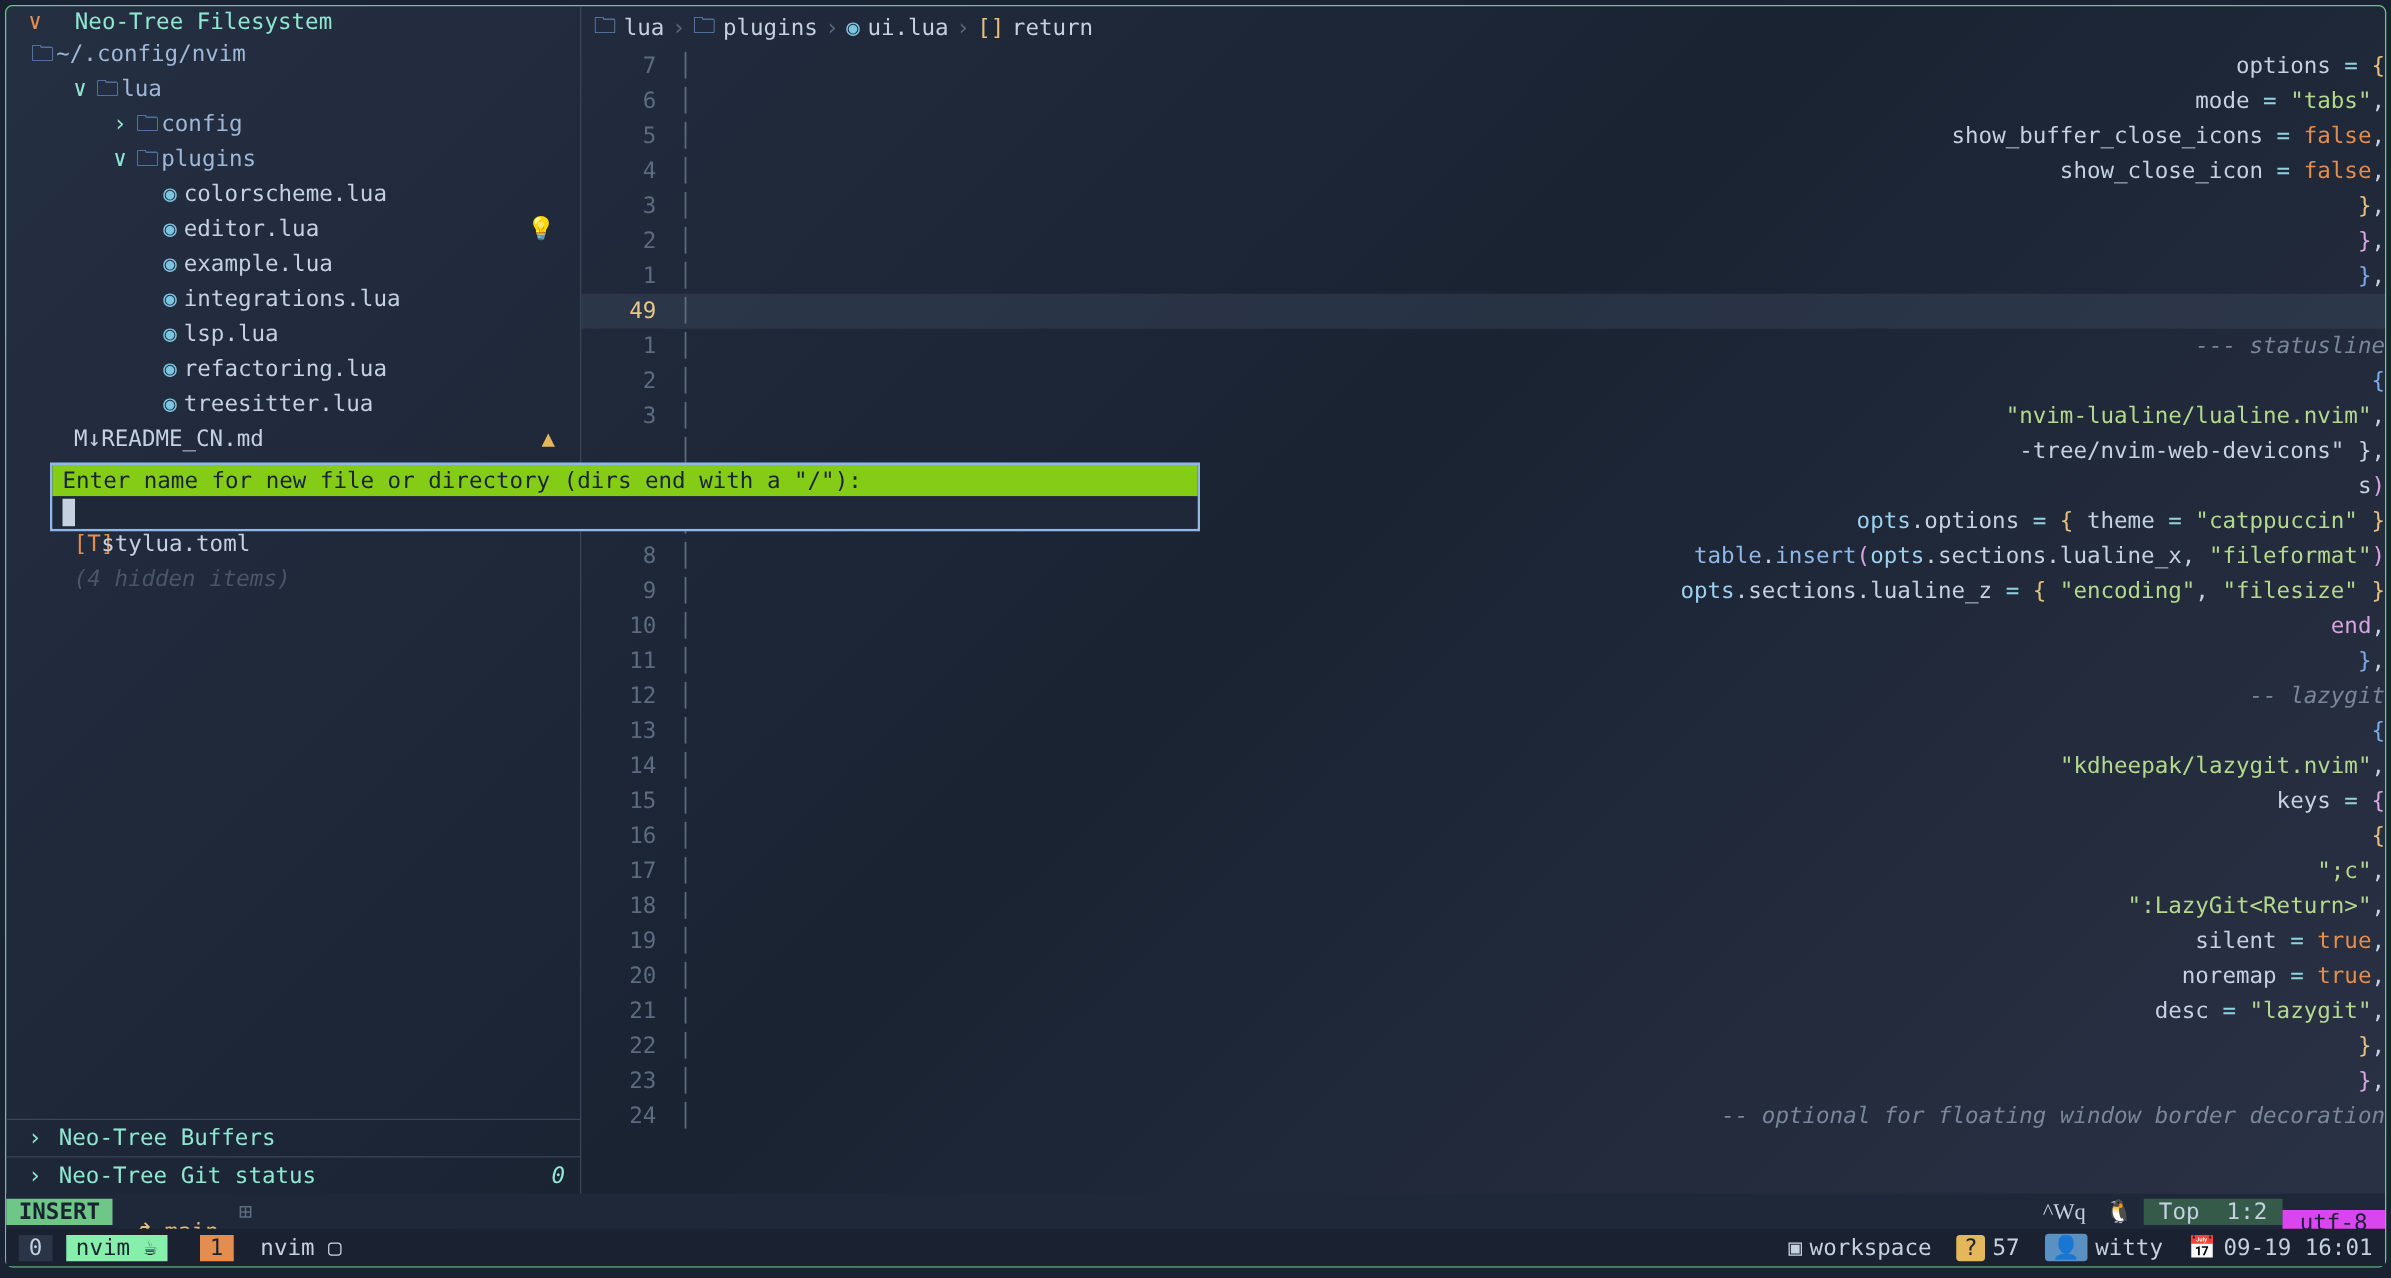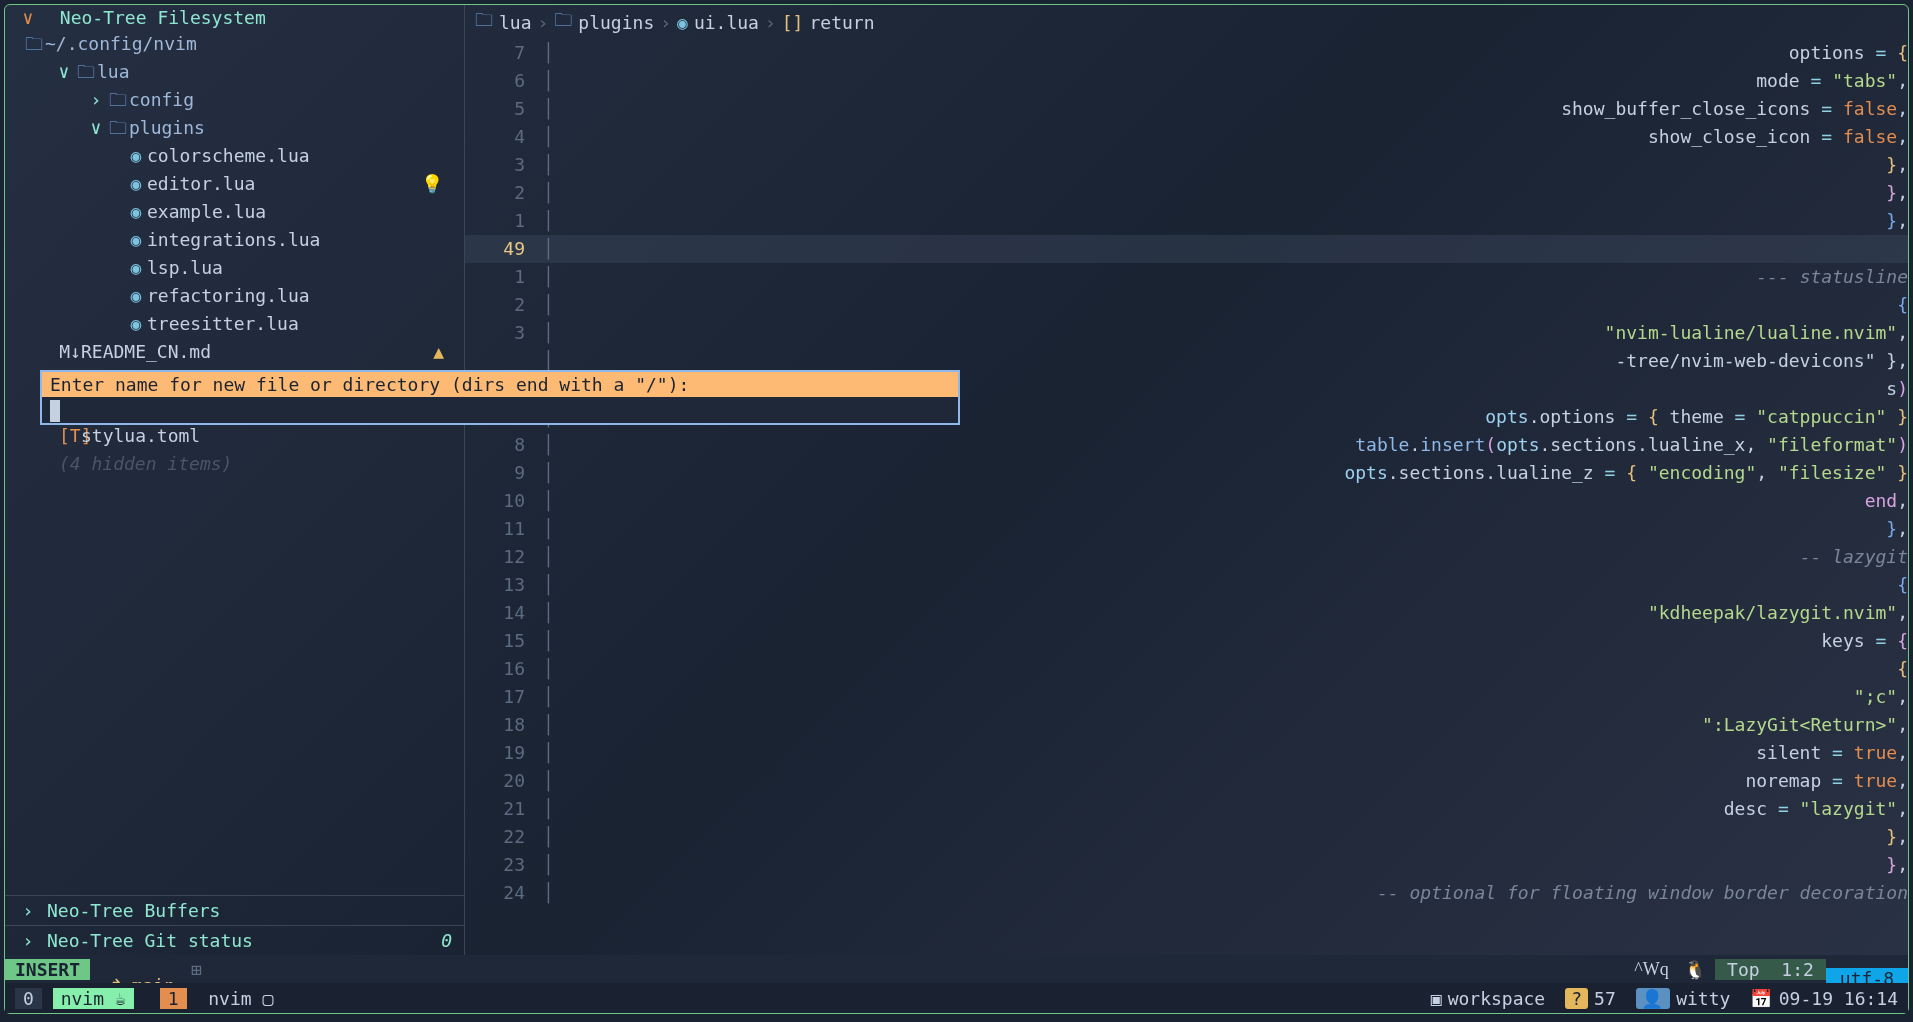--- a/index.html
+++ b/index.html
@@ -119,21 +119,21 @@
     background: #1e2838;
     font-size: 18px;
   }
   .sl-mode { background: #6fc787; color: #1a2332; padding: 0 10px; font-weight: bold; }
   .sl-branch { color: #e5c07b; padding: 0 10px; margin-top: 32px; }
   .sl-git-x { color: #5d6b80; padding-left: 6px; }
   .sl-spacer { flex: 1; }
   .sl-wq { color: #c5d1e0; padding: 0 8px; font-family: Liberation Serif, serif; }
   .sl-tux { color: #c5d1e0; padding: 0 8px; }
   .sl-pos { background: #355a4a; color: #c5d1e0; padding: 0 12px; }
-  .sl-enc { background: #0ea5e9; color: #1a2332; padding: 0 14px; margin-top: 18px; }
+  .sl-enc { background: #d946ef; color: #1a2332; padding: 0 14px; margin-top: 18px; }
   .tmux {
     display: flex;
     align-items: center;
     height: 30px;
     background: #1a2130;
     font-size: 18px;
   }
   .tmux-win { padding: 0 10px; color: #c5d1e0; }
   .tmux-idx0 { background: #2a3548; padding: 0 8px; }
   .tmux-win.active .name { background: #86efac; color: #1a2332; padding: 0 8px; }
@@ -147,21 +147,21 @@
   .prompt-overlay {
     position: absolute;
     top: 370px;
     left: 40px;
     width: 920px;
     border: 2px solid #8fb8e8;
     background: #2a3548;
     z-index: 50;
   }
   .prompt-title {
-    background: #fdba74;
+    background: #84cc16;
     color: #1a2332;
     padding: 2px 8px;
   }
   .prompt-input {
     padding: 2px 8px;
     color: #c5d1e0;
     background: #1e2838;
     height: 26px;
   }
   .prompt-cursor {
@@ -349,21 +349,21 @@
     <span class="tmux-seg">
       <span class="badge-q">?</span>
       <span>57</span>
     </span>
     <span class="tmux-seg">
       <span class="badge-user-ico">👤</span>
       <span>witty</span>
     </span>
     <span class="tmux-seg">
       <span class="badge-cal">📅</span>
-      <span>09-19 16:14</span>
+      <span>09-19 16:01</span>
     </span>
   </div>
 </div>
 
 <div class="prompt-overlay">
   <div class="prompt-title">Enter name for new file or directory (dirs end with a "/"):</div>
   <div class="prompt-input">
     <span></span><span class="prompt-cursor"></span>
   </div>
 </div>

